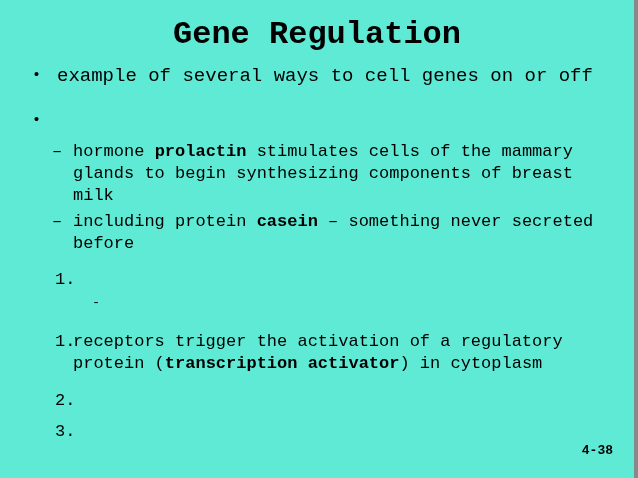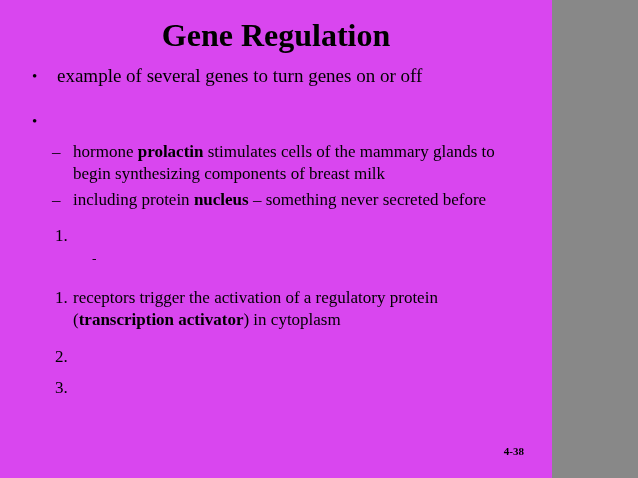--- a/index.html
+++ b/index.html
@@ -2,25 +2,25 @@
 <html><head>
 <meta charset="utf-8">
 <style>
   html, body {
     margin: 0;
     padding: 0;
     background: #888;
   }
   .slide {
     position: relative;
-    width: 552px;
+    width: 634px;
     height: 478px;
-    background: #d946ef;
+    background: #5eead4;
     color: #000000;
-    font-family: Liberation Serif, serif;
+    font-family: Liberation Mono, monospace;
     overflow: hidden;
     box-sizing: border-box;
   }
   .title {
     margin: 0;
     padding-top: 16px;
     text-align: center;
     font-size: 32px;
     line-height: 38px;
     font-weight: bold;
@@ -80,50 +80,50 @@
   .gap-d1-d2   { margin-top: 4px; }
   .gap-d2-n1a  { margin-top: 14px; }
   .gap-n1a-nt  { margin-top: 3px; }
   .gap-nt-n1b  { margin-top: 19px; }
   .gap-n1b-n2  { margin-top: 15px; }
   .gap-n2-n3   { margin-top: 9px; }
 
   .page-num {
     position: absolute;
     top: 444px;
-    right: 28px;
-    font-size: 11px;
+    right: 21px;
+    font-size: 13px;
     font-weight: bold;
     line-height: 14px;
   }
 </style>
 </head>
 <body>
 
 <div class="slide">
 
   <h1 class="title">Gene Regulation</h1>
 
   <div class="row lvl1 gap-title-b1">
     <span class="marker">•</span>
-    <span class="text">example of several genes to turn genes on or off</span>
+    <span class="text">example of several ways to cell genes on or off</span>
   </div>
 
   <div class="row lvl1 gap-b1-b2">
     <span class="marker">•</span>
   </div>
 
   <div class="row lvl2 gap-b2-d1">
     <span class="marker">–</span>
     <span class="text">hormone <b>prolactin</b> stimulates cells of the mammary glands to begin synthesizing components of breast milk</span>
   </div>
 
   <div class="row lvl2 gap-d1-d2">
     <span class="marker">–</span>
-    <span class="text">including protein <b>nucleus</b> – something never secreted before</span>
+    <span class="text">including protein <b>casein</b> – something never secreted before</span>
   </div>
 
   <div class="row num gap-d2-n1a">
     <span class="marker">1.</span>
   </div>
 
   <div class="row note gap-n1a-nt">
     <span class="marker">-</span>
   </div>
 

